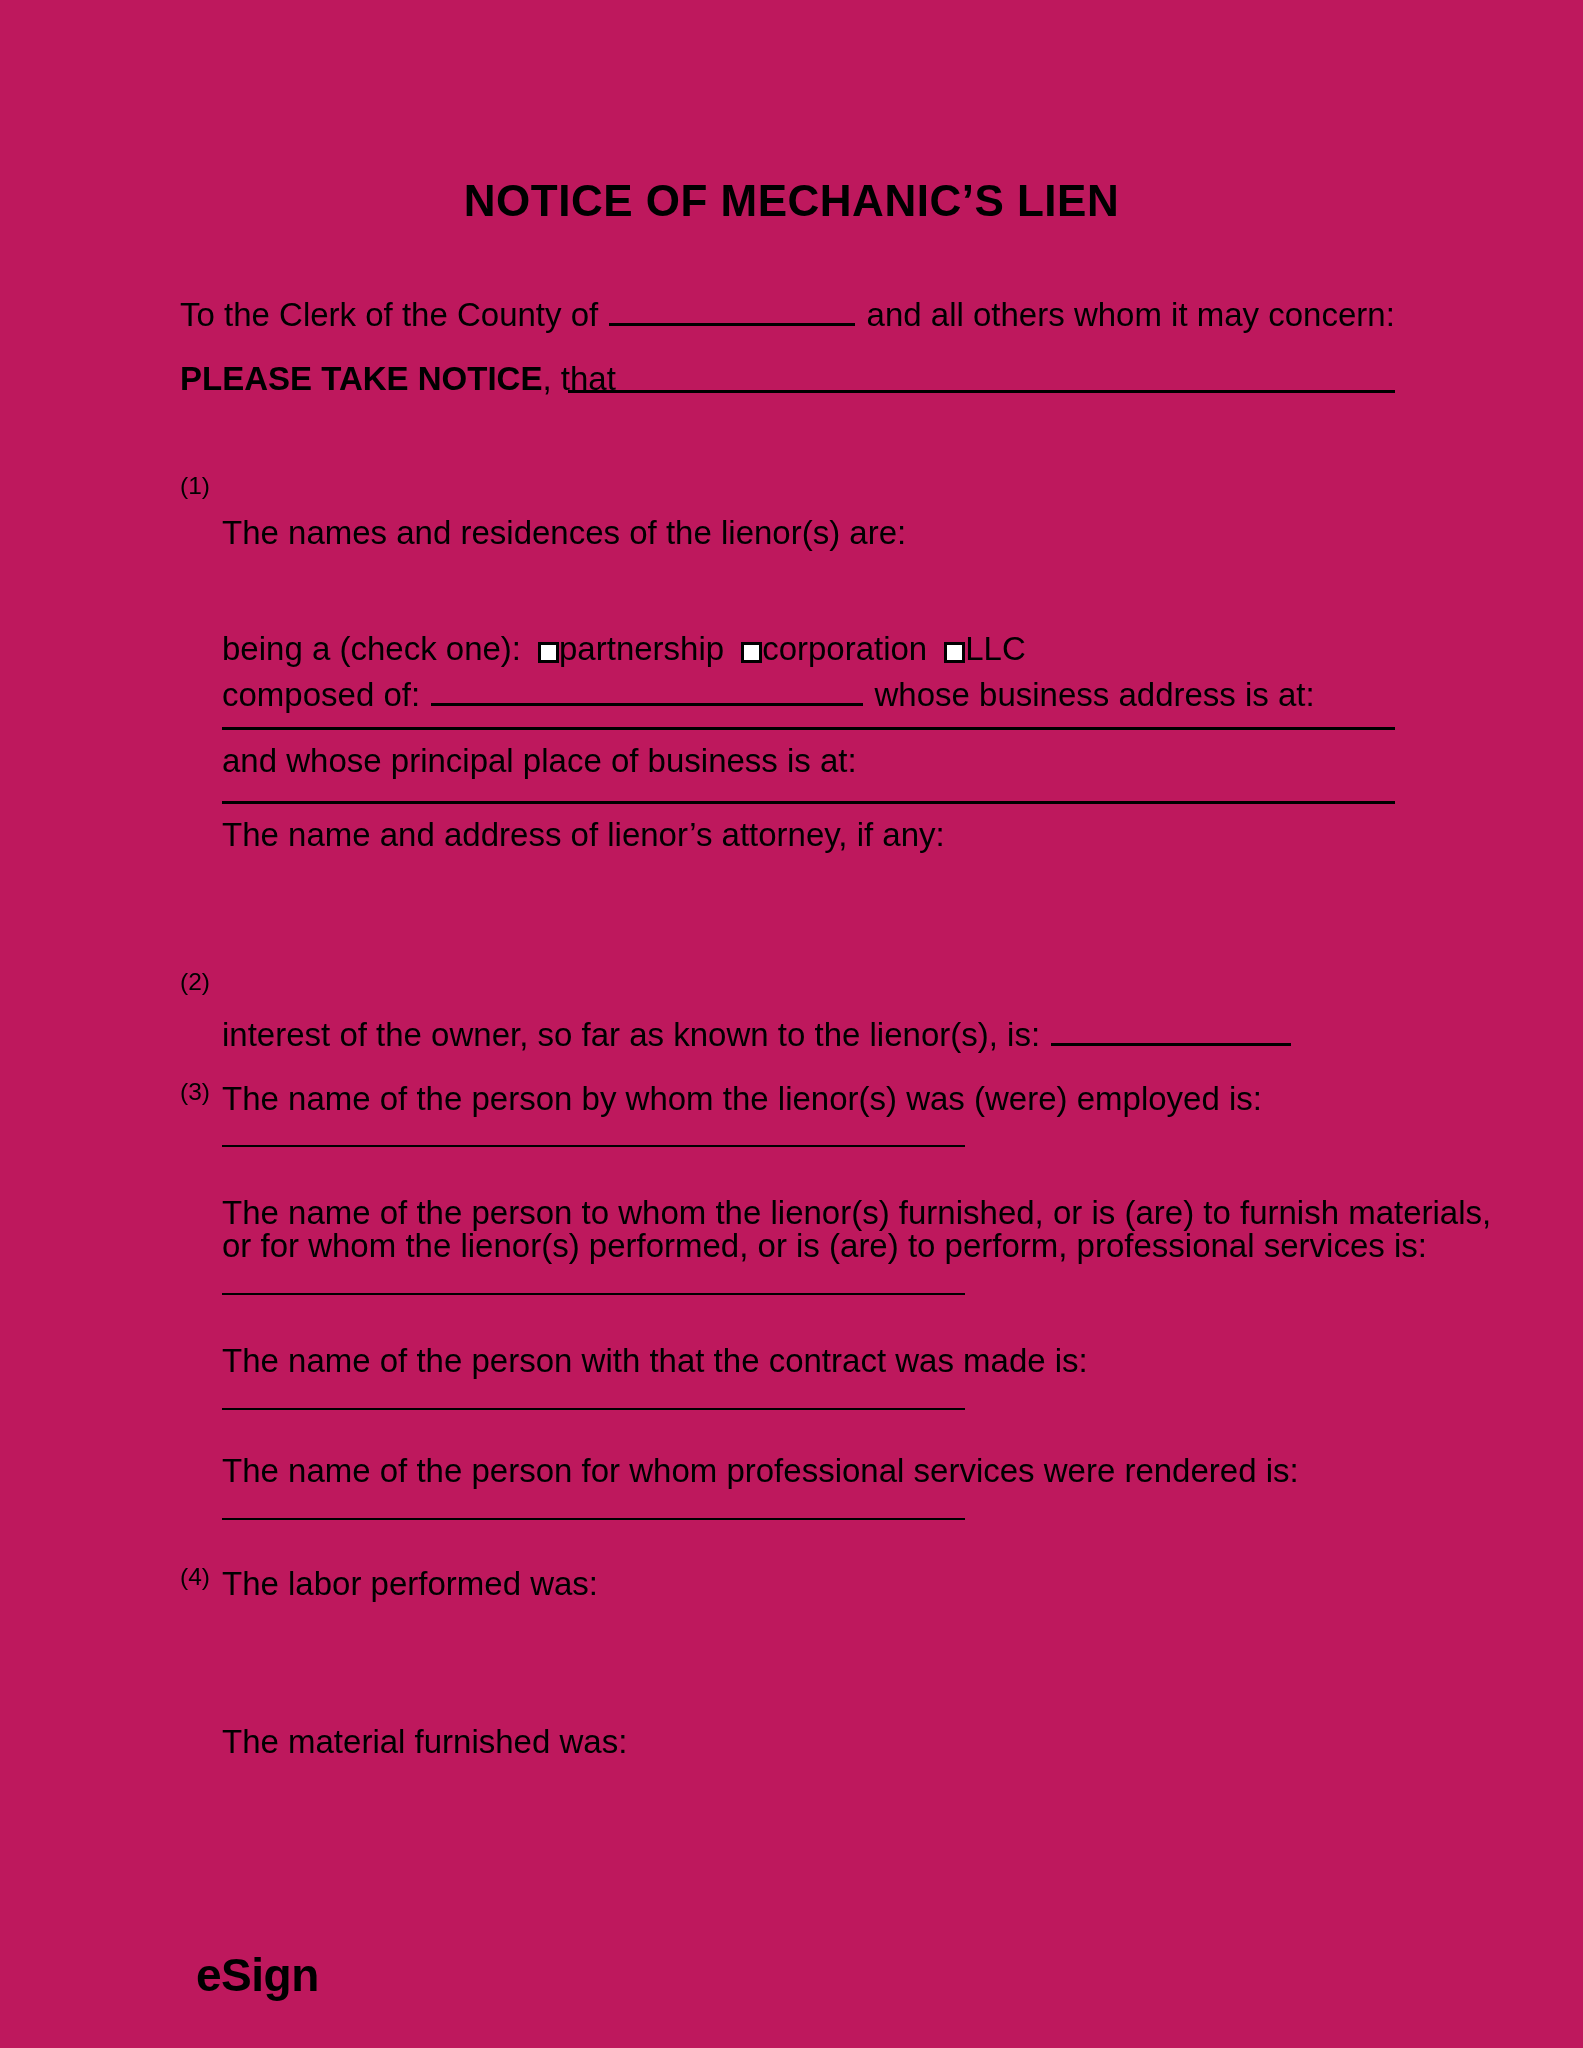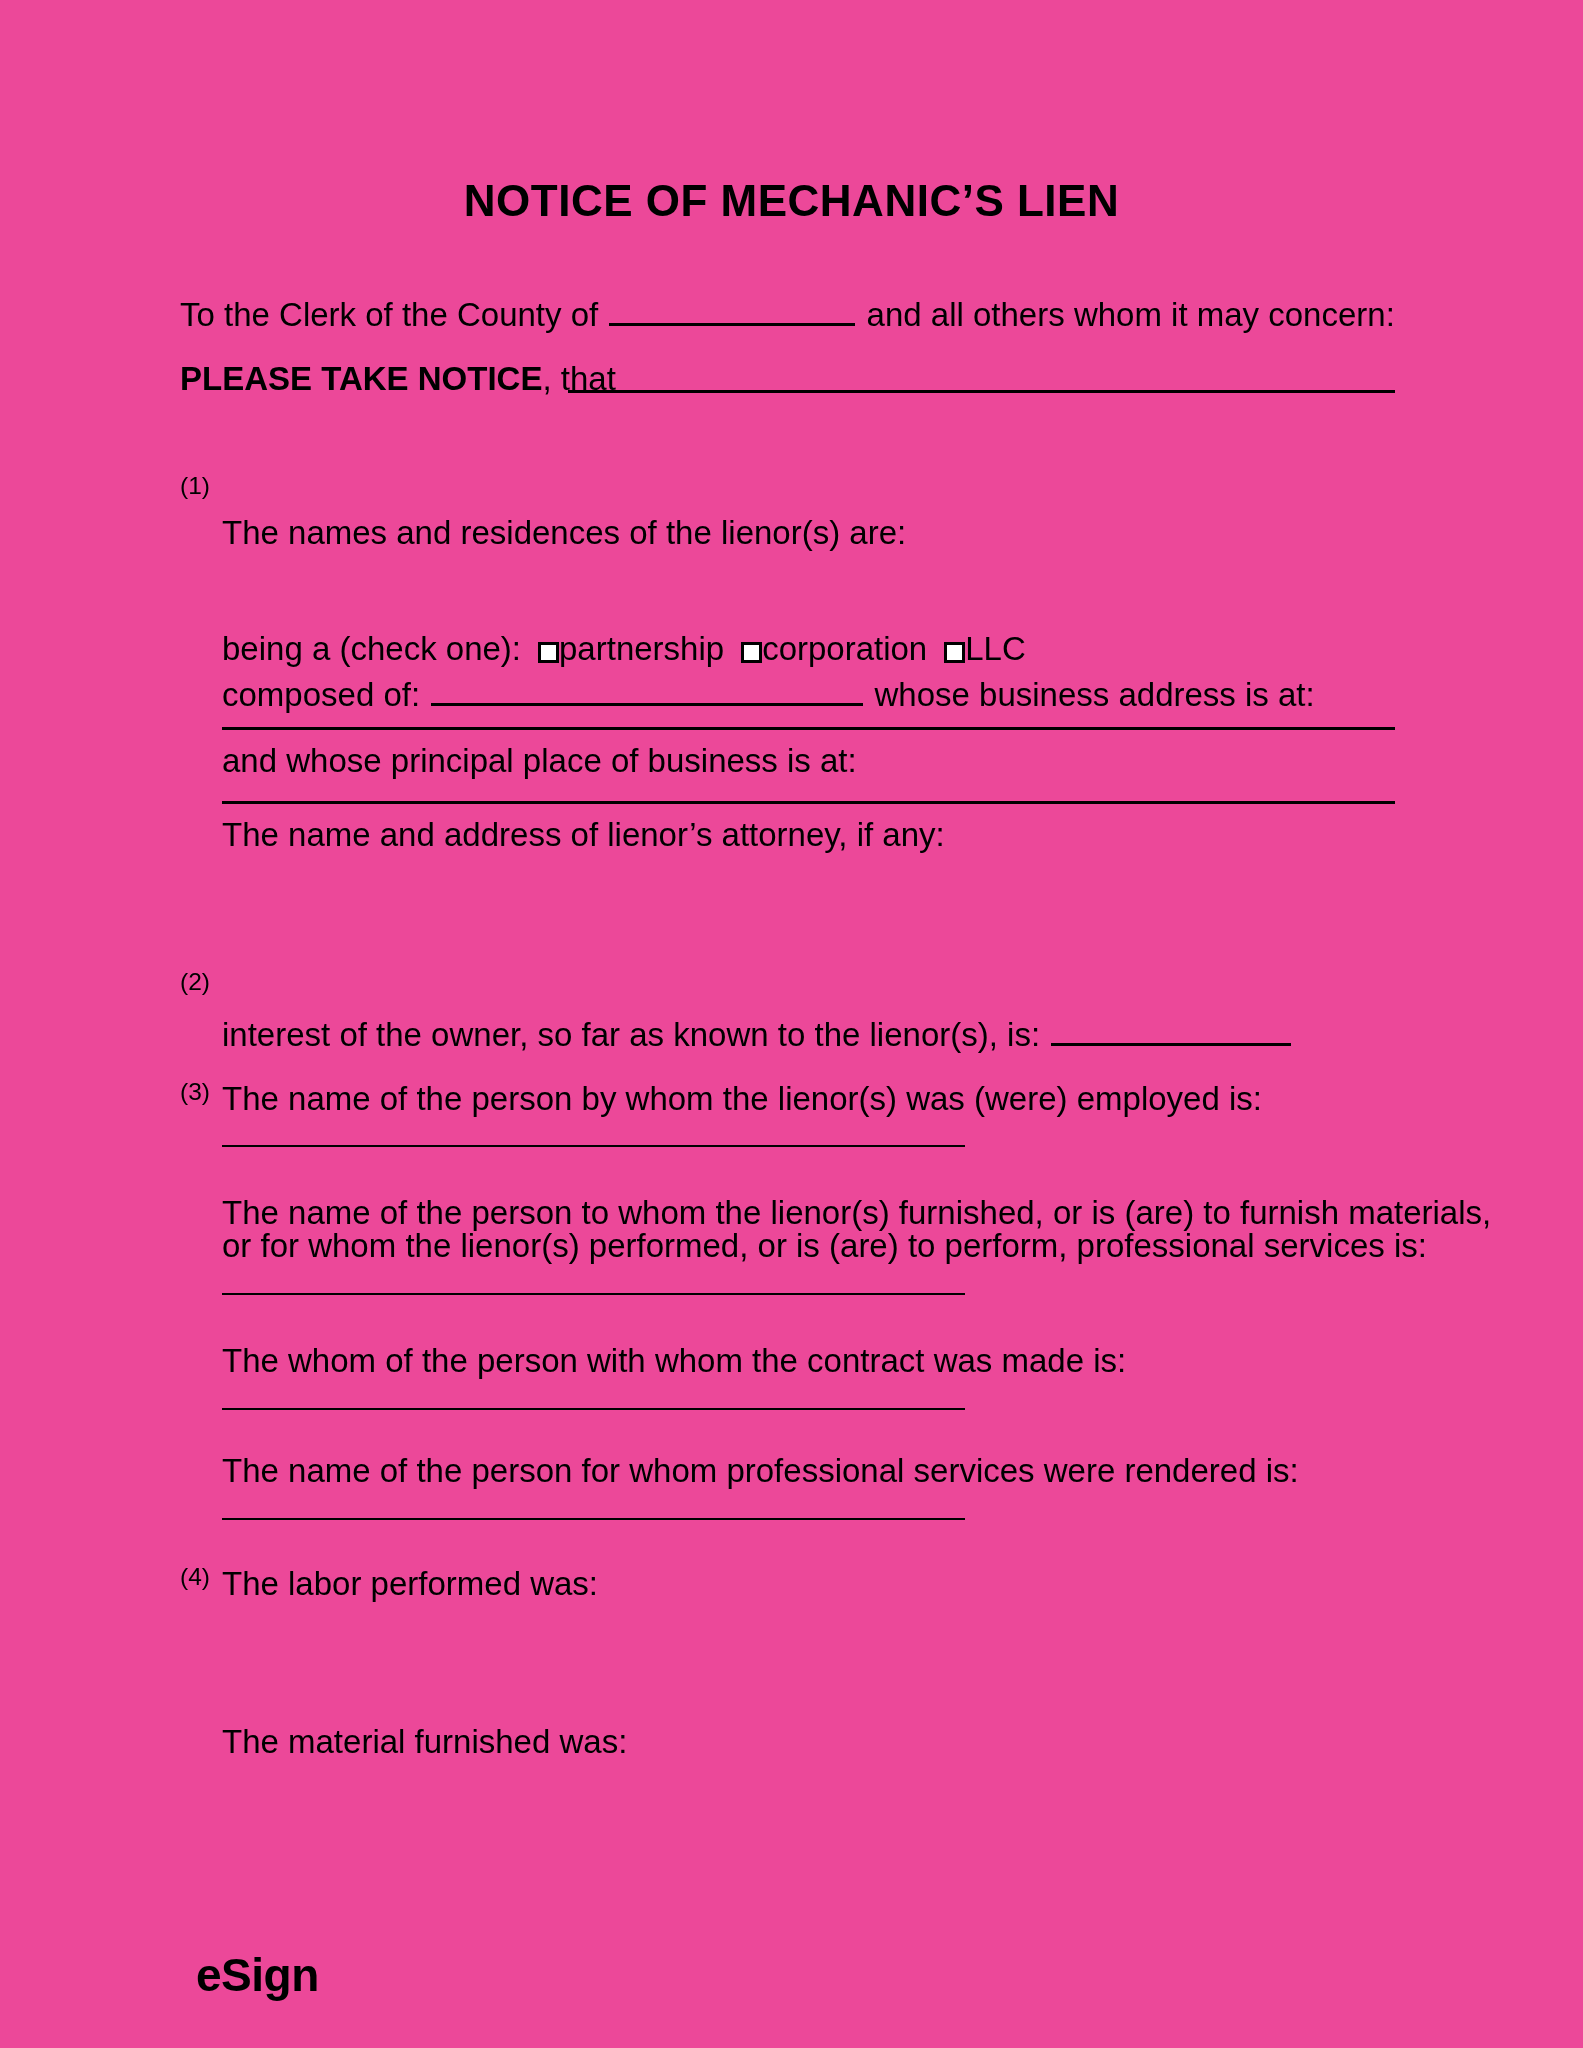--- a/index.html
+++ b/index.html
@@ -4,21 +4,21 @@
 <style>
   html, body {
     margin: 0;
     padding: 0;
     background: #ffffff;
   }
   .page {
     position: relative;
     width: 1583px;
     height: 2048px;
-    background: #ec4899;
+    background: #be185d;
     font-family: "Liberation Sans", sans-serif;
     color: #000000;
     box-sizing: border-box;
   }
   .doc-title {
     position: absolute;
     left: 0;
     right: 0;
     top: 176px;
     text-align: center;
@@ -143,21 +143,21 @@
   </div>
 
   <div class="num" style="left:180px; top:1078px;">(3)</div>
   <div class="line" style="left:222px; top:1078px;">The name of the person by whom the lienor(s) was (were) employed is:</div>
   <div class="rule-thin" style="left:222px; top:1145px; width:743px;"></div>
 
   <div class="line" style="left:222px; top:1192px;">The name of the person to whom the lienor(s) furnished, or is (are) to furnish materials,</div>
   <div class="line" style="left:222px; top:1225px;">or for whom the lienor(s) performed, or is (are) to perform, professional services is:</div>
   <div class="rule-thin" style="left:222px; top:1293px; width:743px;"></div>
 
-  <div class="line" style="left:222px; top:1340px;">The whom of the person with whom the contract was made is:</div>
+  <div class="line" style="left:222px; top:1340px;">The name of the person with that the contract was made is:</div>
   <div class="rule-thin" style="left:222px; top:1408px; width:743px;"></div>
 
   <div class="line" style="left:222px; top:1450px;">The name of the person for whom professional services were rendered is:</div>
   <div class="rule-thin" style="left:222px; top:1518px; width:743px;"></div>
 
   <div class="num" style="left:180px; top:1563px;">(4)</div>
   <div class="line" style="left:222px; top:1563px;">The labor performed was:</div>
 
   <div class="line" style="left:222px; top:1721px;">The material furnished was:</div>
 

